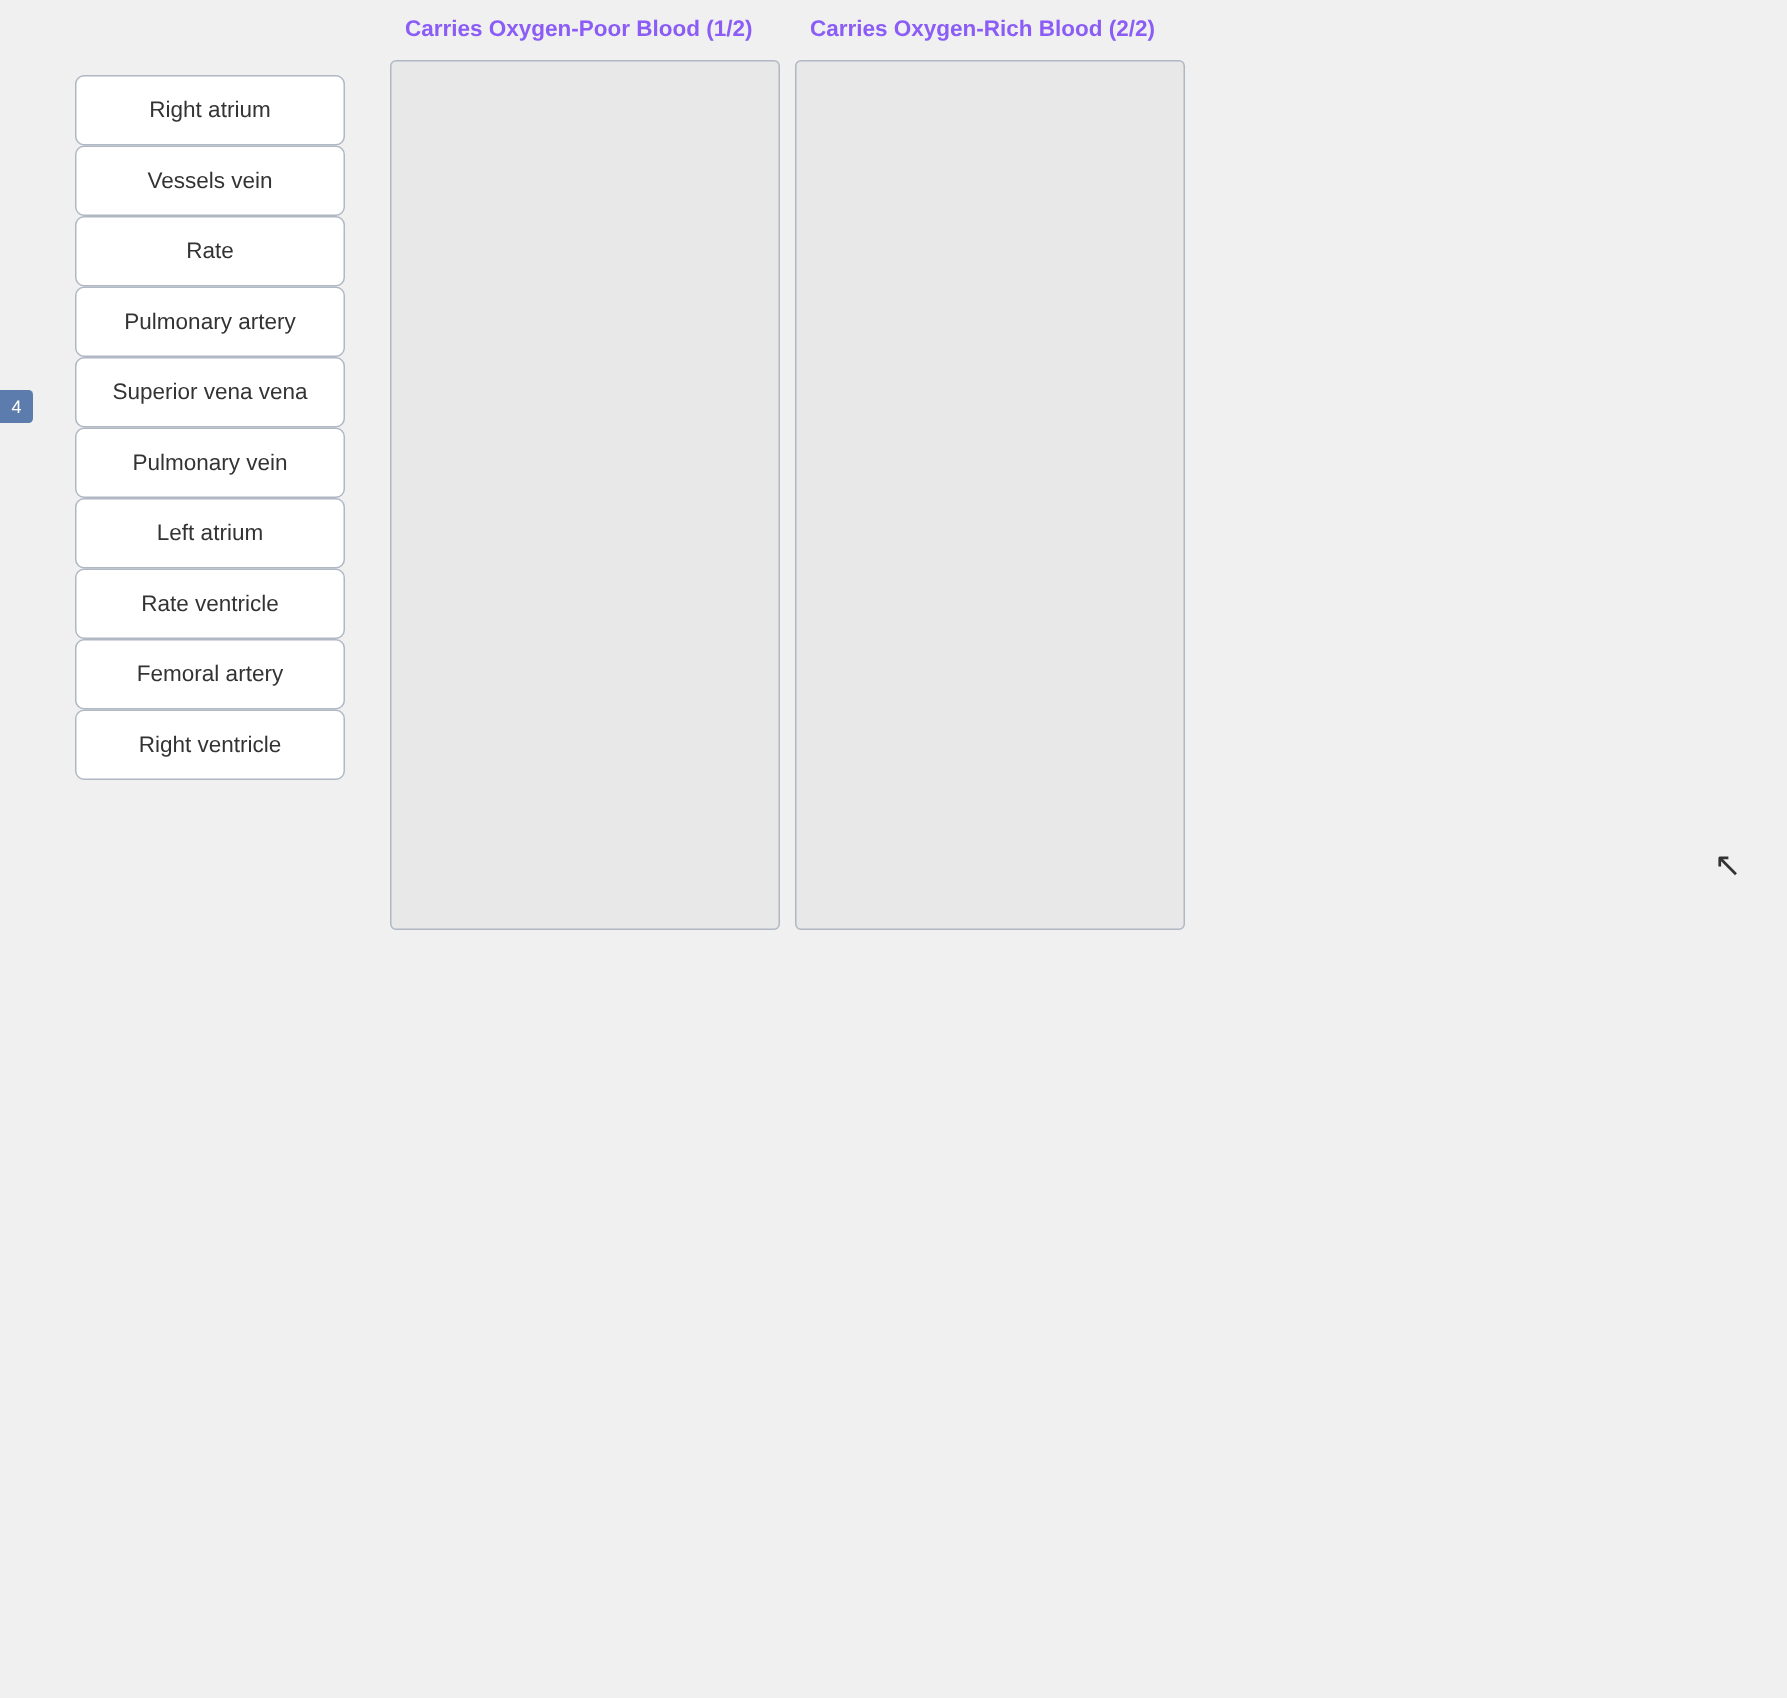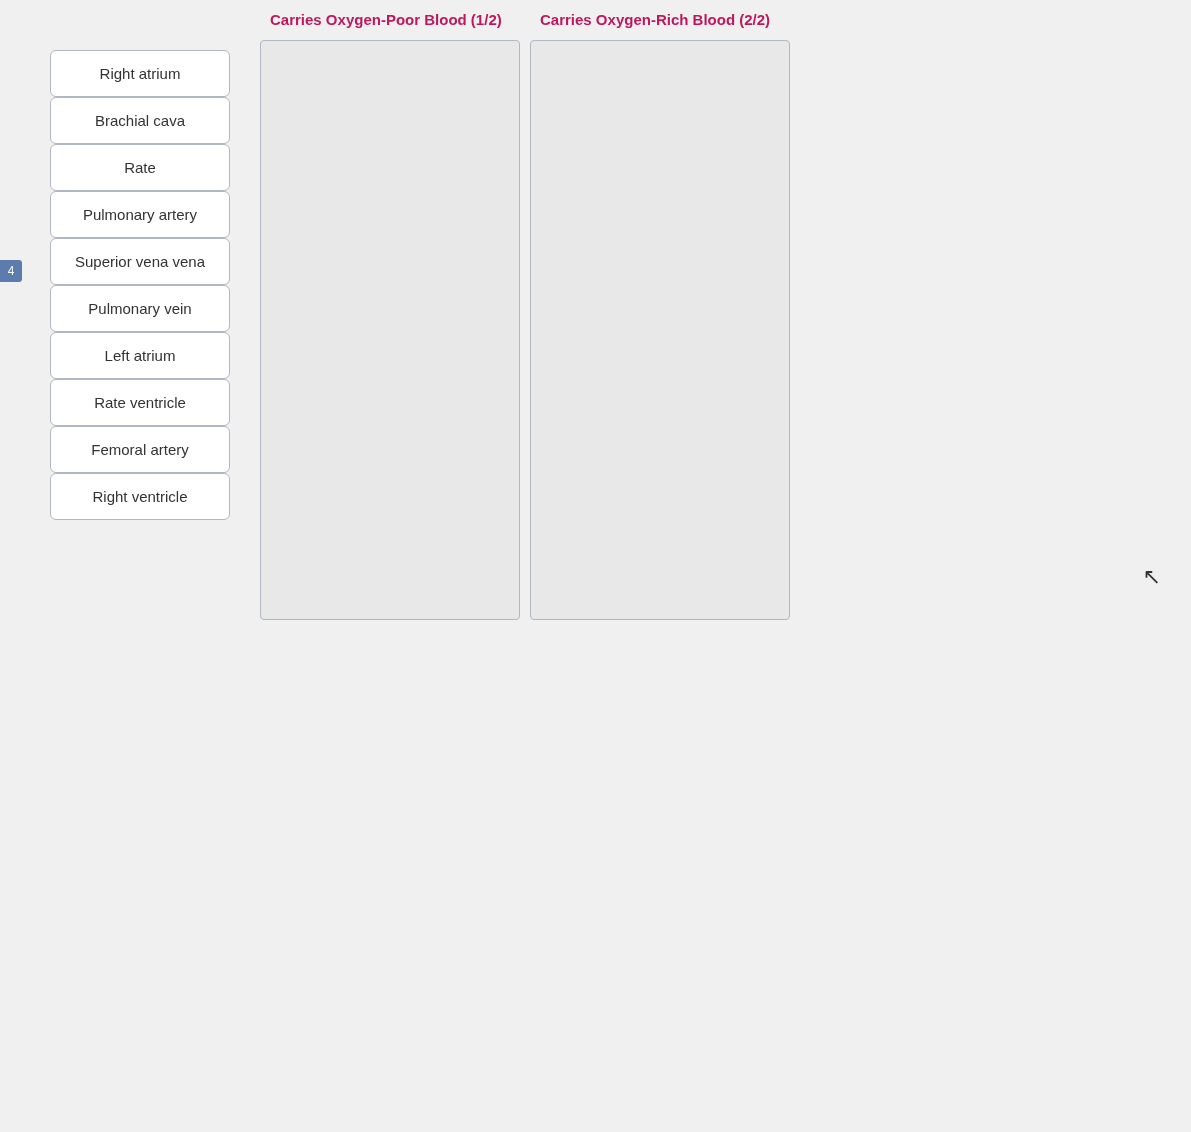--- a/index.html
+++ b/index.html
@@ -98,21 +98,21 @@
     .columns-header {
       display: flex;
       gap: 0;
       margin-bottom: 10px;
       padding-left: 10px;
     }
 
     .column-header {
       font-size: 15px;
       font-weight: 600;
-      color: #be185d;
+      color: #8b5cf6;
       line-height: 1.3;
     }
 
     .column-header-1 {
       width: 270px;
       padding-left: 10px;
     }
 
     .column-header-2 {
       width: 270px;
@@ -165,21 +165,21 @@
 
   <div class="main-content" style="position:relative;">
 
     <div class="page-number-badge">4</div>
 
     <div class="sidebar">
       <div class="drag-item">
         <span>Right atrium</span>
       </div>
       <div class="drag-item">
-        <span>Brachial cava</span>
+        <span>Vessels vein</span>
       </div>
       <div class="drag-item">
         <span>Rate</span>
       </div>
       <div class="drag-item">
         <span>Pulmonary artery</span>
       </div>
       <div class="drag-item">
         <span>Superior vena vena</span>
       </div>

